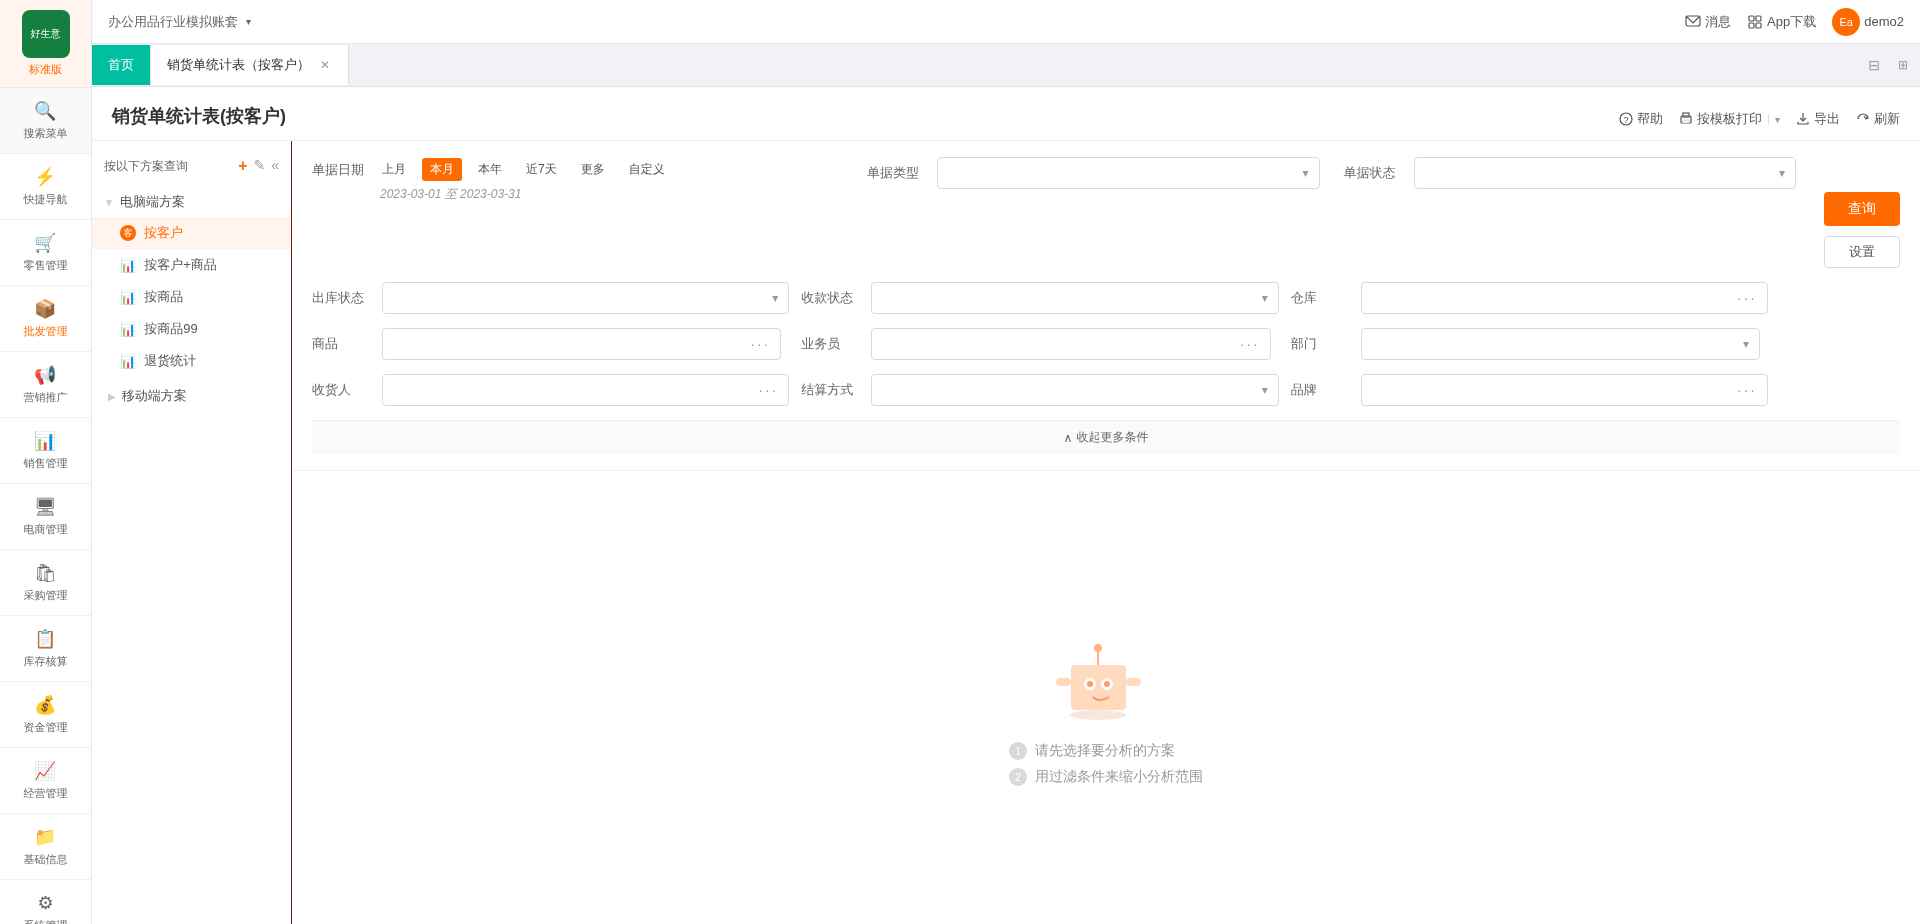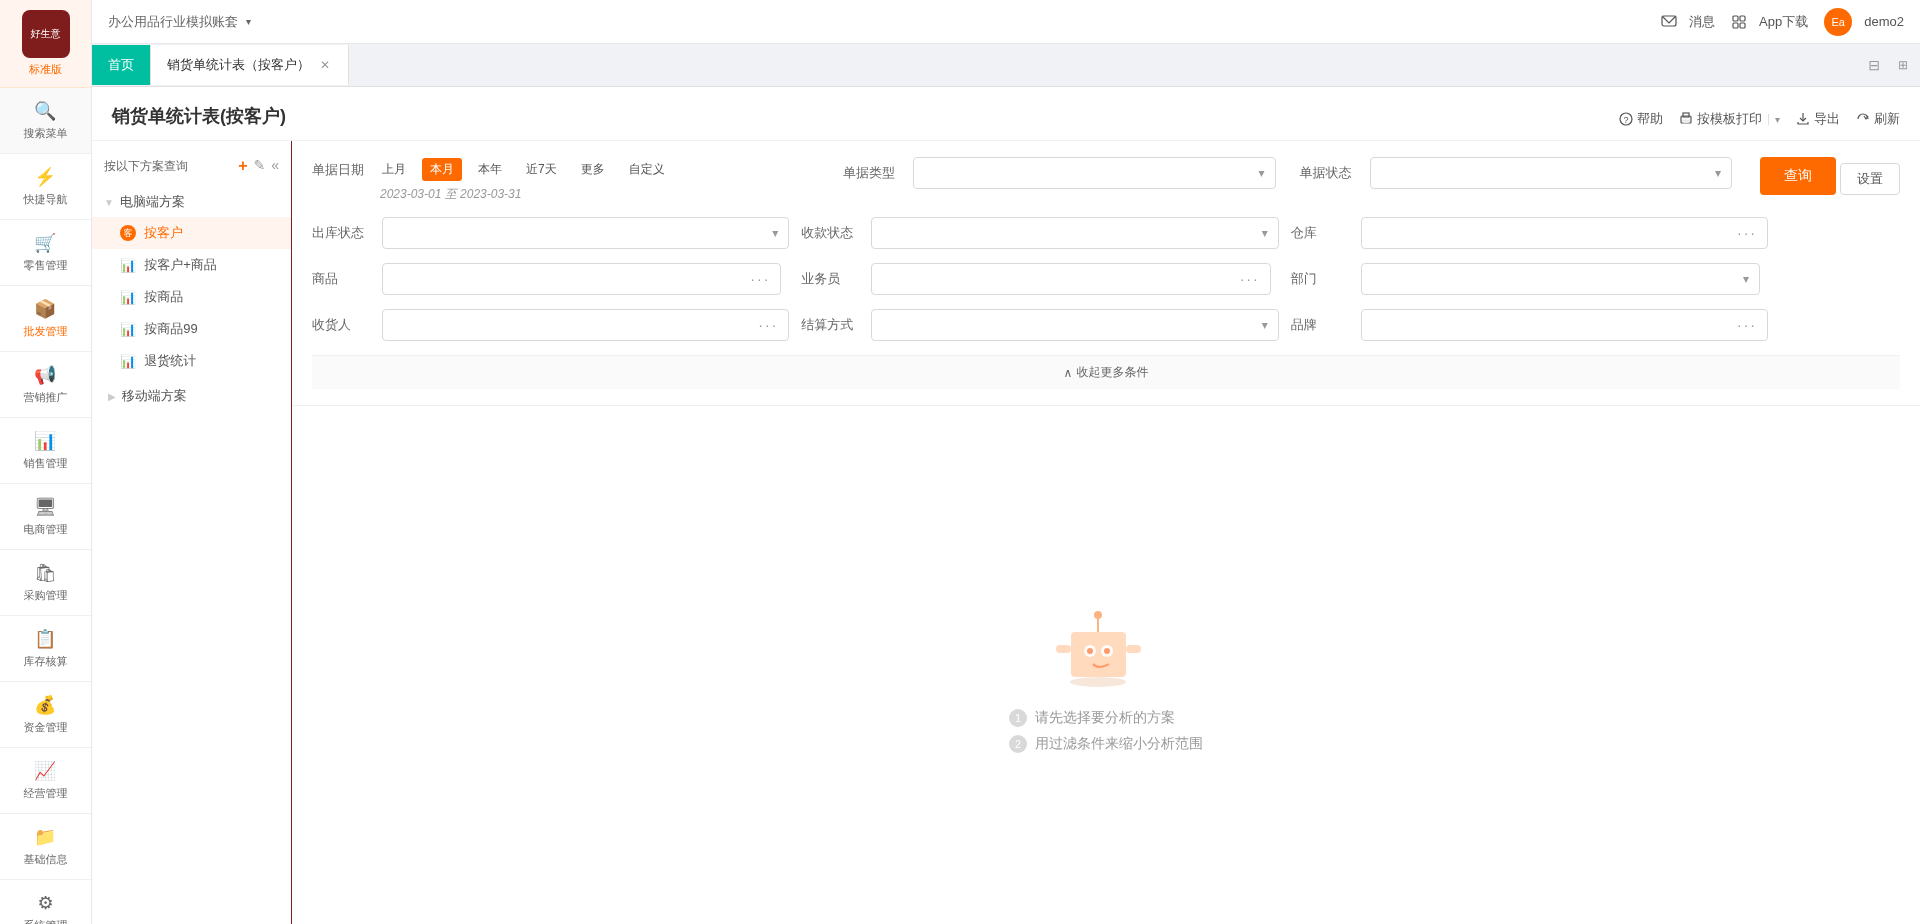--- a/index.html
+++ b/index.html
@@ -1,36 +1,36 @@
 <!DOCTYPE html>
 <html><head>
   <meta charset="utf-8">
   <style>
     * { margin: 0; padding: 0; box-sizing: border-box; }
     body { font-family: 'Microsoft YaHei', Arial, sans-serif; font-size: 13px; background: #f5f5f5; color: #333; width: 1920px; height: 924px; overflow: hidden; display: flex; }
 
     
     .sidebar { width: 92px; background: #fff; border-right: 1px solid #e8e8e8; display: flex; flex-direction: column; align-items: center; height: 924px; overflow-y: auto; }
     .logo-area { width: 100%; padding: 10px 0; display: flex; flex-direction: column; align-items: center; background: #fff4ee; border-bottom: 1px solid #ffe5d0; }
-    .logo-icon { width: 48px; height: 48px; background: #7f1d1d; border-radius: 8px; display: flex; align-items: center; justify-content: center; color: #fff; font-size: 10px; text-align: center; line-height: 1.2; }
+    .logo-icon { width: 48px; height: 48px; background: #15803d; border-radius: 8px; display: flex; align-items: center; justify-content: center; color: #fff; font-size: 10px; text-align: center; line-height: 1.2; }
     .logo-text { font-size: 11px; color: #ff6a00; margin-top: 4px; }
     .nav-item { width: 100%; padding: 12px 0; display: flex; flex-direction: column; align-items: center; cursor: pointer; color: #666; font-size: 12px; border-bottom: 1px solid #f0f0f0; }
     .nav-item.active { color: #ff6a00; }
     .nav-item .icon { font-size: 18px; margin-bottom: 4px; }
     .nav-item .label { font-size: 11px; }
     .search-menu { background: #f9f9f9; }
 
     
     .main-area { flex: 1; display: flex; flex-direction: column; height: 924px; overflow: hidden; }
 
     
     .top-bar { height: 44px; background: #fff; border-bottom: 1px solid #e8e8e8; display: flex; align-items: center; justify-content: space-between; padding: 0 16px; }
     .top-bar-left { display: flex; align-items: center; gap: 8px; color: #666; font-size: 13px; }
     .top-bar-right { display: flex; align-items: center; gap: 16px; color: #555; font-size: 13px; }
-    .top-bar-right .item { display: flex; align-items: center; gap: 12px; cursor: pointer; }
+    .top-bar-right .item { display: flex; align-items: center; gap: 4px; cursor: pointer; }
     .dropdown-arrow { font-size: 10px; }
     .avatar { width: 28px; height: 28px; background: #ff6a00; border-radius: 50%; display: flex; align-items: center; justify-content: center; color: #fff; font-size: 11px; }
 
     
     .tab-bar { height: 43px; background: #f0f2f5; display: flex; align-items: center; padding: 0 0; border-bottom: 1px solid #e0e0e0; }
     .tab { height: 40px; padding: 0 16px; display: flex; align-items: center; gap: 8px; cursor: pointer; font-size: 13px; color: #555; border-right: 1px solid #e0e0e0; background: #e8eaed; }
     .tab.active { background: #fff; color: #333; }
     .tab.home { background: #00bfa0; color: #fff; }
     .tab-close { font-size: 12px; color: #999; cursor: pointer; padding: 2px; border-radius: 2px; }
     .tab-maximize { margin-left: 8px; font-size: 12px; color: #999; cursor: pointer; }
@@ -79,21 +79,21 @@
     .date-btn { padding: 4px 8px; font-size: 12px; cursor: pointer; color: #555; border-radius: 3px; border: none; background: transparent; }
     .date-btn.active { background: #ff6a00; color: #fff; border-radius: 3px; }
     .date-range-text { font-size: 12px; color: #999; margin-left: 6px; font-style: italic; }
 
     .collapse-btn { text-align: center; padding: 8px; cursor: pointer; color: #666; font-size: 12px; background: #fafafa; border-top: 1px solid #f0f0f0; display: flex; align-items: center; justify-content: center; gap: 4px; }
 
     
     .query-btn { background: #ff6a00; color: #fff; border: none; padding: 8px 24px; border-radius: 4px; font-size: 14px; cursor: pointer; }
     .setting-btn { background: #fff; color: #555; border: 1px solid #d9d9d9; padding: 6px 16px; border-radius: 4px; font-size: 13px; cursor: pointer; margin-top: 6px; }
 
-    .btn-group { display: flex; flex-direction: row; gap: 4px; margin-left: 16px; flex-shrink: 0; }
+    .btn-group { display: flex; flex-direction: column; gap: 4px; margin-left: 16px; flex-shrink: 0; margin-top: 35px; }
 
     
     .empty-state { flex: 1; display: flex; flex-direction: column; align-items: center; justify-content: center; gap: 12px; padding: 40px; }
     .empty-icon { width: 120px; height: 120px; display: flex; align-items: center; justify-content: center; }
     .empty-tips { display: flex; flex-direction: column; gap: 8px; }
     .empty-tip { display: flex; align-items: center; gap: 8px; font-size: 14px; color: #999; }
     .tip-num { width: 18px; height: 18px; background: #d9d9d9; border-radius: 50%; display: flex; align-items: center; justify-content: center; font-size: 11px; color: #fff; flex-shrink: 0; }
 
     
     .dropdown-group { display: flex; align-items: center; gap: 2px; cursor: pointer; }

